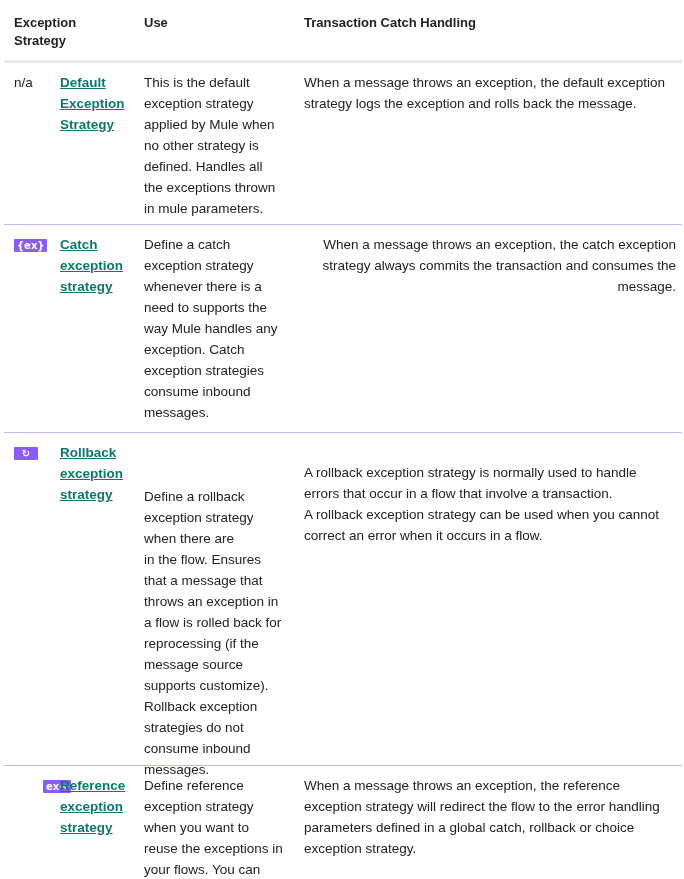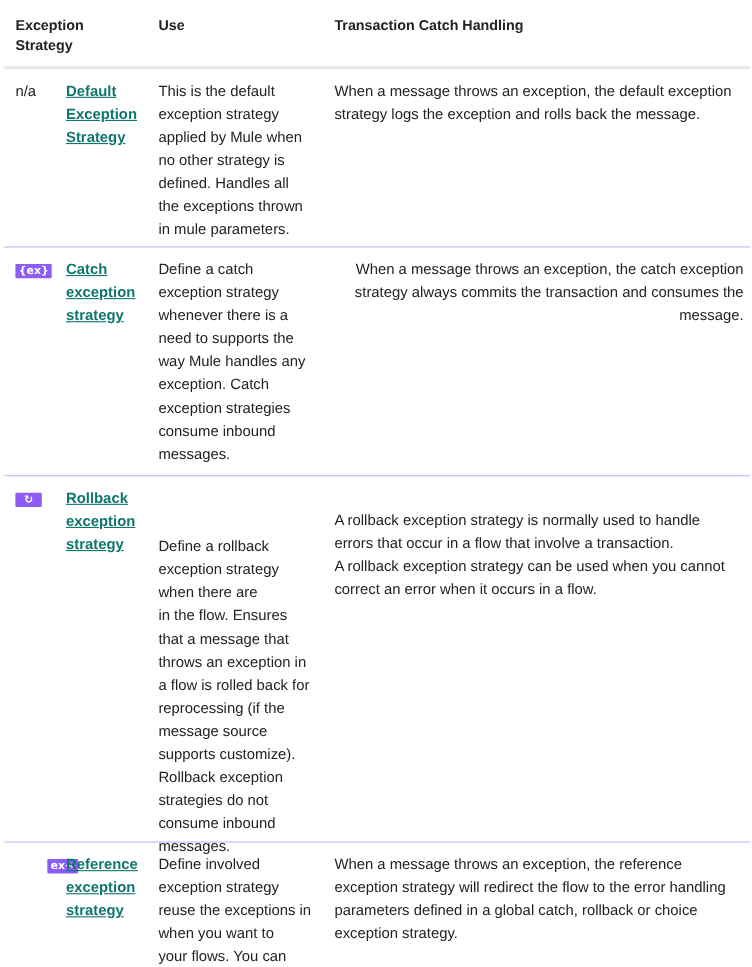--- a/index.html
+++ b/index.html
@@ -128,24 +128,24 @@
   <div class="row" style="height:120px; border-bottom:none;">
     <div class="cell c-icon" style="top:9px;padding-left:29px;">
       <span class="badge">ex→</span>
     </div>
     <div class="cell c-name" style="top:9px;">
       <a class="link line">Reference</a>
       <a class="link line">exception</a>
       <a class="link line">strategy</a>
     </div>
     <div class="cell c-use" style="top:9px;">
-      <span class="line">Define involved</span>
+      <span class="line">Define reference</span>
       <span class="line">exception strategy</span>
+      <span class="line">when you want to</span>
       <span class="line">reuse the exceptions in</span>
-      <span class="line">when you want to</span>
       <span class="line">your flows. You can</span>
     </div>
     <div class="cell c-txn" style="top:9px;">
       <span class="line">When a message throws an exception, the reference</span>
       <span class="line">exception strategy will redirect the flow to the error handling</span>
       <span class="line">parameters defined in a global catch, rollback or choice</span>
       <span class="line">exception strategy.</span>
     </div>
   </div>
 </div>

